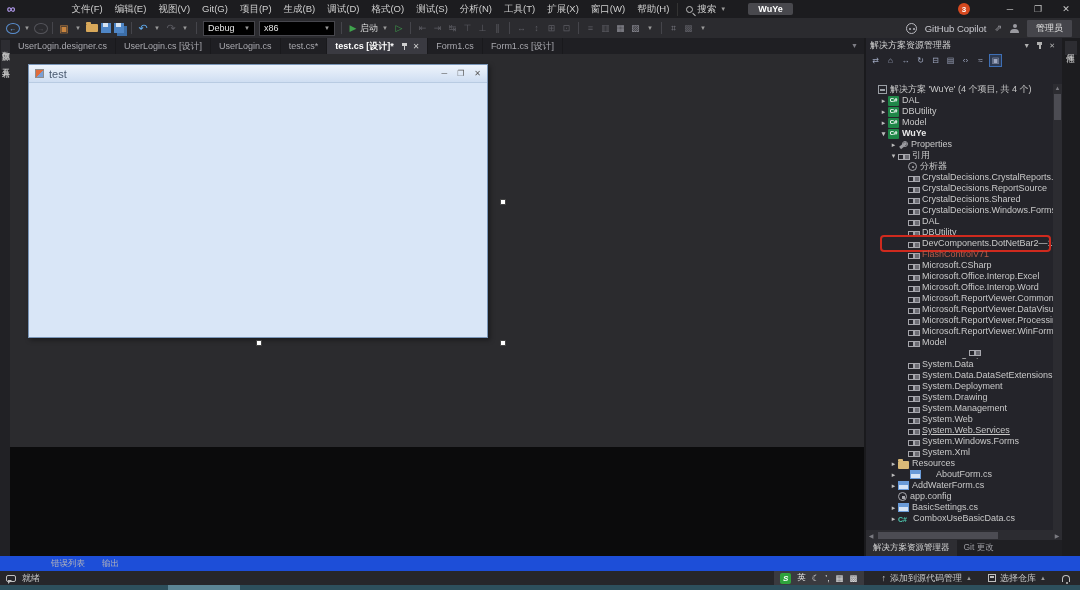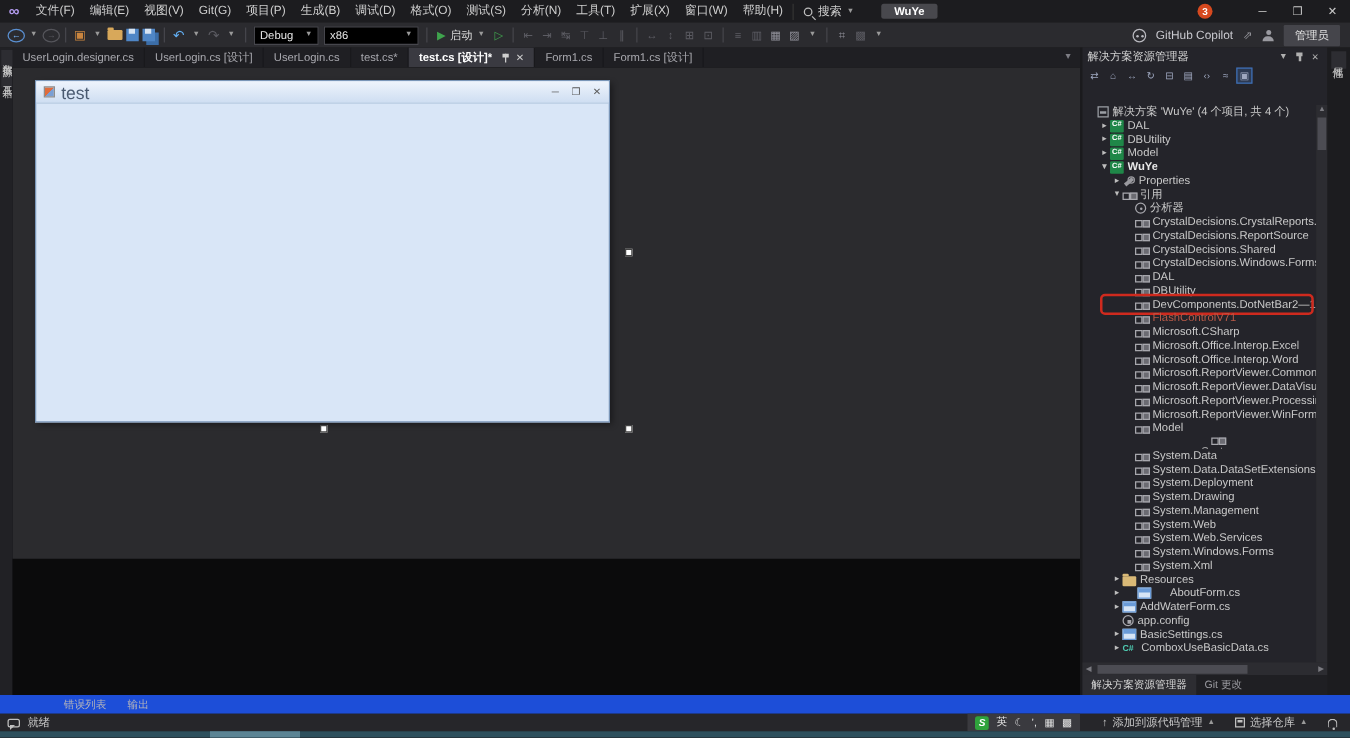--- a/index.html
+++ b/index.html
@@ -65,21 +65,21 @@
   .vtab-l { writing-mode:vertical-rl; text-orientation:mixed; font-size:8px; color:#c8c8c8;
     background:#2d2d32; padding:5px 0; margin:2px 0 4px 1px; width:9px; text-align:center; letter-spacing:1px; }
   
   #designer { position:absolute; left:10px; top:54px; width:854px; height:502px; background:#0b0b0c; }
   #canvas { position:absolute; left:0; top:0; width:854px; height:393px; background:#2b2b2e; }
   #form-win { position:absolute; left:18px; top:10px; width:460px; height:274px;
     border:1px solid #7a96b8; background:var(--c-form_body,#d9e6f7); box-shadow:2px 2px 5px rgba(0,0,0,.4); }
   #form-titlebar { height:18px; background:linear-gradient(#eef4fc,#cfdef2); display:flex; align-items:center;
     padding:0 6px; border-bottom:1px solid #b8cbe2; }
   .form-ico { width:9px; height:9px; border:1px solid #8d8d8d; background:linear-gradient(135deg,#e06c3c 50%,#7a9fd4 50%); margin-right:5px; }
-  #form-title { font-size:14px; color:#4a5a70; }
+  #form-title { font-size:11px; color:#4a5a70; }
   #form-controls { margin-left:auto; display:flex; gap:10px; color:#5a5a5a; font-size:8px; }
   .handle { width:6px; height:6px; background:#ffffff; border:1px solid #444; position:absolute; }
   
   #splitter { position:absolute; left:864px; top:38px; width:2px; height:518px; background:#1a1a1d; }
   #se-panel { position:absolute; left:866px; top:38px; width:196px; height:518px; background:#24242a; color:#c9c9c9; }
   #se-header { height:15px; display:flex; align-items:center; font-size:9px; color:#d2d2d2; padding:0 4px; }
   #se-header .hsp { flex:1; }
   #se-header .hico { font-size:7px; color:#b0b0b0; padding:0 3px; }
   .hpin { width:7px; height:7px; position:relative; margin:0 3px; }
   .hpin::before { content:""; position:absolute; left:3px; top:1px; width:1.5px; height:6px; background:#b0b0b0; }
@@ -157,21 +157,21 @@
   .bell::after { content:""; position:absolute; left:2.5px; bottom:-2.5px; width:2px; height:2px; background:#c0c0c0; border-radius:50%; }
   
   #taskbar { position:absolute; left:0; top:585px; width:1080px; height:5px; background:#2d4f5c; }
   #taskbar .seg { position:absolute; left:168px; width:72px; height:5px; background:#5b8494; }
 </style>
 </head>
 <body>
 
 <div id="titlebar">
   <span id="vslogo">∞</span>
-  <div id="menubar" style="display: flex;">
+  <div id="menubar" style="display: flex; margin-left: 43px;">
       <span class="menu-item">文件(F)</span>
       <span class="menu-item">编辑(E)</span>
       <span class="menu-item">视图(V)</span>
       <span class="menu-item">Git(G)</span>
       <span class="menu-item">项目(P)</span>
       <span class="menu-item">生成(B)</span>
       <span class="menu-item">调试(D)</span>
       <span class="menu-item">格式(O)</span>
       <span class="menu-item">测试(S)</span>
       <span class="menu-item">分析(N)</span>
@@ -481,21 +481,21 @@
       <div class="trow" style="padding-left: 33px;">
         <span class="exp"></span>
         <span class="ti ti-reference"></span>
         <span class="tlabel">System.Management</span>
       </div>
       <div class="trow" style="padding-left: 33px;">
         <span class="exp"></span>
         <span class="ti ti-reference"></span>
         <span class="tlabel">System.Web</span>
       </div>
-      <div class="trow" style="padding-left: 33px;">
+      <div class="trow" style="padding-left: 33px; text-decoration: underline;">
         <span class="exp"></span>
         <span class="ti ti-reference"></span>
         <span class="tlabel">System.Web.Services</span>
       </div>
       <div class="trow" style="padding-left: 33px;">
         <span class="exp"></span>
         <span class="ti ti-reference"></span>
         <span class="tlabel">System.Windows.Forms</span>
       </div>
       <div class="trow" style="padding-left: 33px;">

